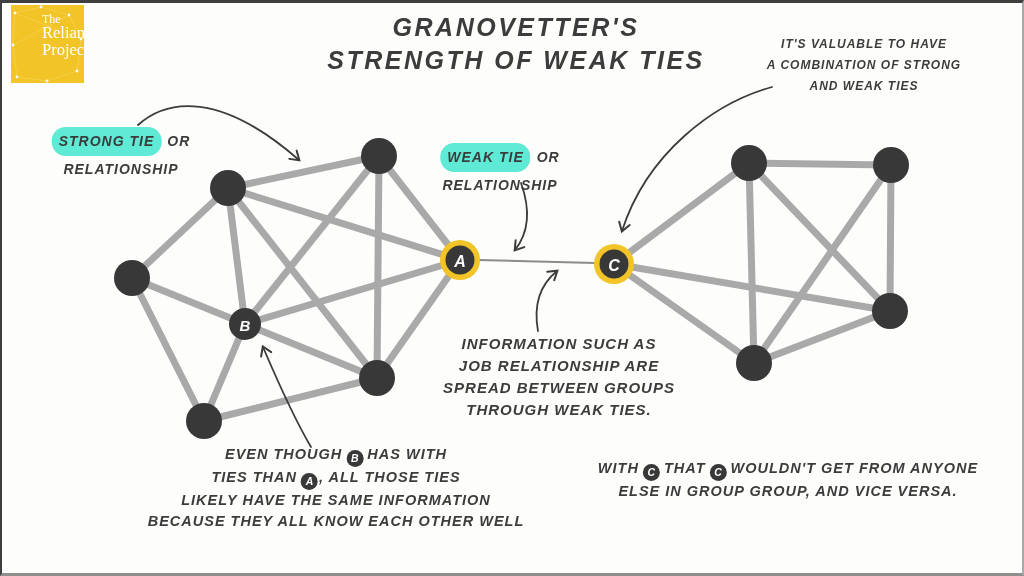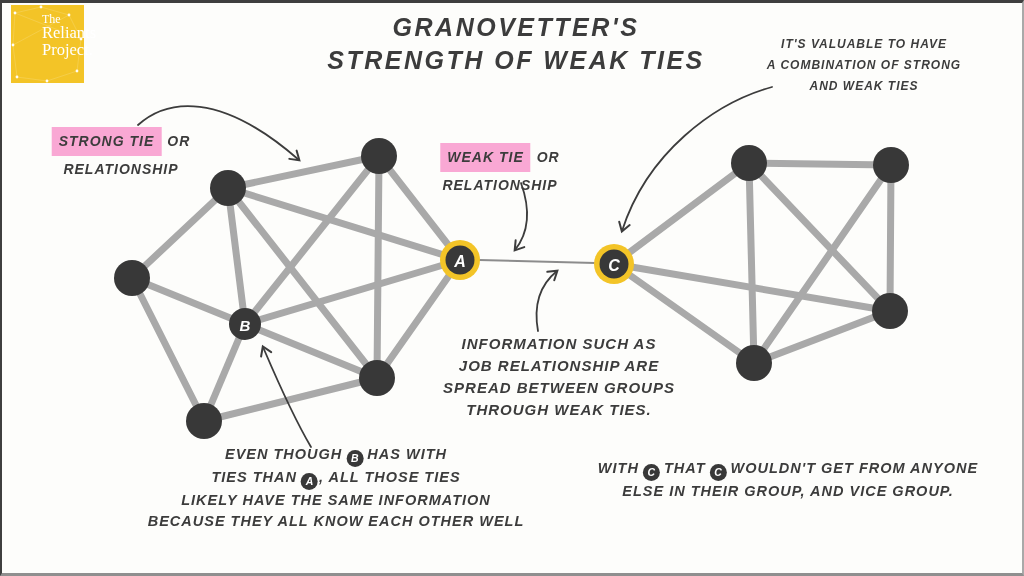--- a/index.html
+++ b/index.html
@@ -19,21 +19,21 @@
   .logo-text{position:absolute;left:7px;top:8px;line-height:1.02;color:#FFFFFF;
     font-family:"Liberation Serif",serif;font-weight:normal;margin-left:24px;}
   .logo-the{font-size:12px;}
   .logo-big{font-size:16.5px;}
 
   .title{left:514px;top:8px;font-size:25px;line-height:33px;letter-spacing:2.5px;}
   .ann{font-size:12px;line-height:21px;}
   .ann-lg{font-size:15px;line-height:22px;}
   .ann-md{font-size:14.5px;line-height:20.5px;}
 
-  .hl{display:inline-block;background:#f9a8d4;padding:1px 7px 2px 7px;}
+  .hl{display:inline-block;background:#5eead4;padding:1px 7px 2px 7px;border-radius:14px;}
   .or{margin-left:6px;}
   .tie-label{font-size:14px;line-height:26px;}
 
   .badge{display:inline-block;width:17px;height:17px;line-height:17px;border-radius:50%;
     background:#383838;color:#FFF;font-size:10.5px;text-align:center;
     vertical-align:-3px;margin:0 4px;letter-spacing:0;}
 </style>
 </head>
 <body>
 
@@ -182,16 +182,16 @@
       <span>TIES THAN</span><span class="badge">A</span><span style="margin-left:-3px">, ALL THOSE TIES</span>
     </div>
     <div>LIKELY HAVE THE SAME INFORMATION</div>
     <div>BECAUSE THEY ALL KNOW EACH OTHER WELL</div>
   </div>
 
   <div class="abs ctr hand ann-md" style="left:786px;top:455px;">
     <div>
       <span>WITH</span><span class="badge">C</span><span>THAT</span><span class="badge">C</span><span>WOULDN'T GET FROM ANYONE</span>
     </div>
-    <div>ELSE IN THEIR GROUP, AND VICE GROUP.</div>
+    <div>ELSE IN GROUP GROUP, AND VICE VERSA.</div>
   </div>
 
 </div>
 
 </body></html>

